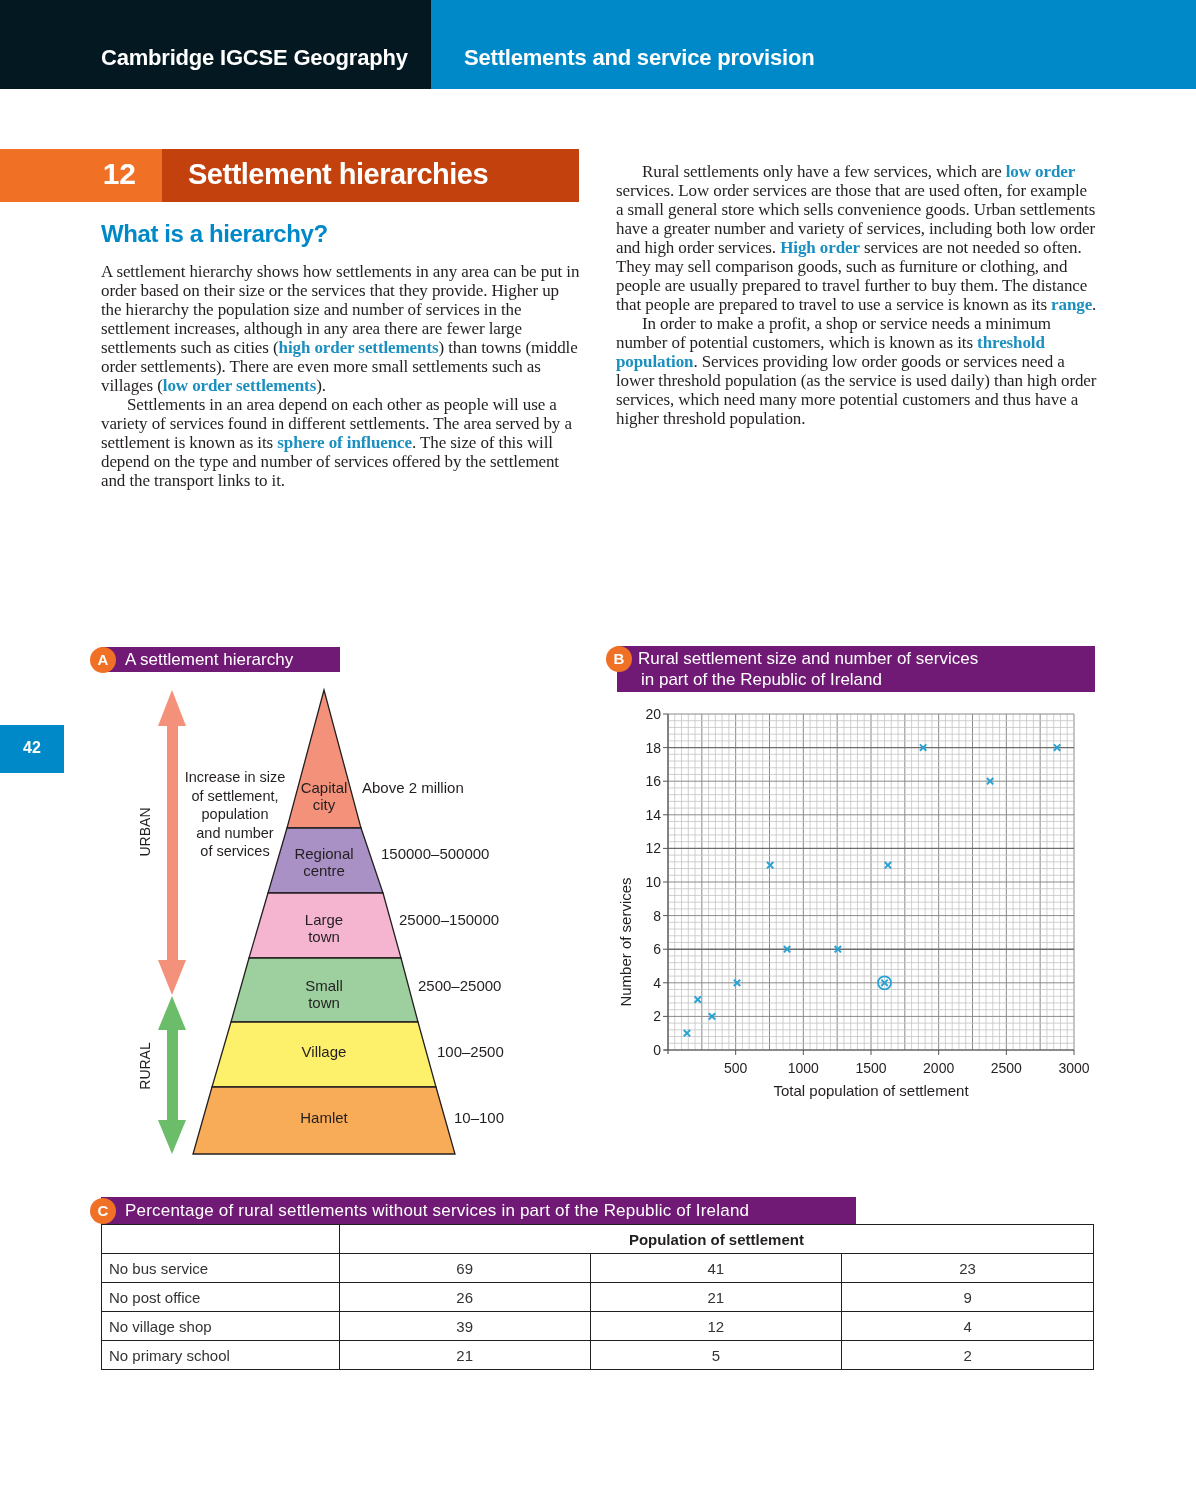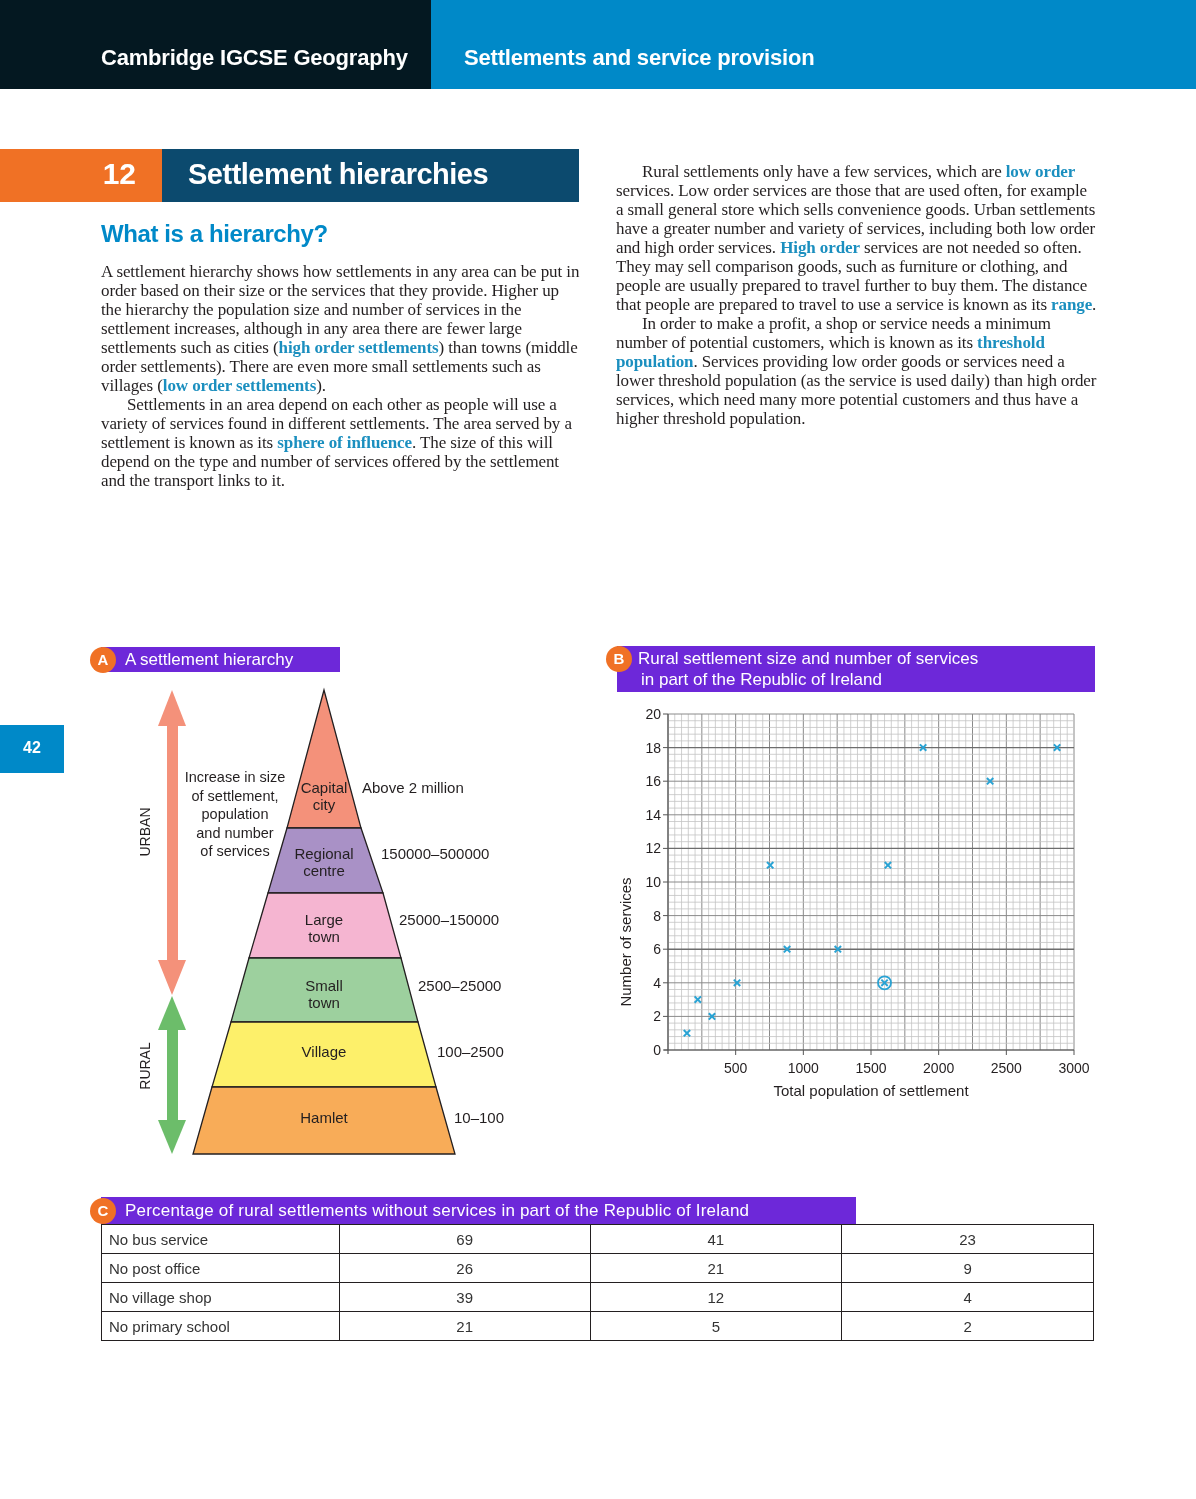--- a/index.html
+++ b/index.html
@@ -2,30 +2,30 @@
 <html><head>
 <meta charset="utf-8">
 <style>
   html, body { margin:0; padding:0; }
   body { width:1196px; height:1499px; position:relative; background:#fff; font-family:"Liberation Serif", serif; color:#231f20; overflow:hidden; }
   .hdr-left { position:absolute; left:0; top:0; width:431px; height:89px; background:#041821; }
   .hdr-right { position:absolute; left:431px; top:0; width:844px; height:89px; background:#0089c8; }
   .hdr-text { position:absolute; top:44px; font-family:"Liberation Sans", sans-serif; font-size:22px; color:#fff; font-weight:bold; letter-spacing:-0.2px; }
   .chap-num { position:absolute; left:0; top:149px; width:162px; height:53px; background:#f07125; }
   .chap-num span { position:absolute; right:26px; top:8px; font-family:"Liberation Sans", sans-serif; font-weight:bold; font-size:30px; color:#fff; }
-  .chap-title { position:absolute; left:162px; top:149px; width:417px; height:53px; background:#0c4a6e; }
+  .chap-title { position:absolute; left:162px; top:149px; width:417px; height:53px; background:#c2410c; }
   .chap-title span { position:absolute; left:26px; top:9px; font-family:"Liberation Sans", sans-serif; font-weight:bold; font-size:29px; color:#fff; letter-spacing:-0.5px; }
   .h2 { position:absolute; left:101px; top:220px; font-family:"Liberation Sans", sans-serif; font-weight:bold; font-size:24px; color:#0089c8; letter-spacing:-0.4px; }
   .col { position:absolute; font-size:17px; line-height:19px; letter-spacing:-0.1px; }
   .col p { margin:0; }
   .col p.ind { text-indent:26px; }
   .kw { color:#1b8fbf; font-weight:bold; }
   .page-tab { position:absolute; left:0; top:725px; width:64px; height:48px; background:#0089c8; }
   .page-tab span { position:absolute; left:0; right:0; top:14px; text-align:center; font-family:"Liberation Sans", sans-serif; font-weight:bold; font-size:16px; color:#fff; }
-  .fig-bar { position:absolute; background:#6d28d9; color:#fff; font-family:"Liberation Sans", sans-serif; font-size:17px; line-height:20px; }
+  .fig-bar { position:absolute; background:#701a75; color:#fff; font-family:"Liberation Sans", sans-serif; font-size:17px; line-height:20px; }
   .fig-badge { position:absolute; width:26px; height:26px; border-radius:50%; background:#f07125; color:#fff; font-family:"Liberation Sans", sans-serif; font-weight:bold; font-size:15px; text-align:center; line-height:26px; }
   .sans { font-family:"Liberation Sans", sans-serif; }
   table.svc { position:absolute; left:101px; top:1224px; width:993px; border-collapse:collapse; font-family:"Liberation Sans", sans-serif; font-size:15px; }
   table.svc td, table.svc th { border:1px solid #231f20; height:28px; padding:0 7px; }
   table.svc th { font-weight:bold; text-align:center; }
   table.svc th.left { text-align:left; }
   table.svc td { text-align:center; color:#333; }
   table.svc td.left { text-align:left; }
 </style>
 </head>
@@ -355,20 +355,24 @@
 <div class="fig-badge" style="left:90px;top:1198px;">C</div>
 
 <table class="svc">
   <colgroup>
       <col style="width:238px">
       <col style="width:251px">
       <col style="width:252px">
       <col style="width:252px">
     </colgroup>
   <tbody>
+      <tr>
+    <th></th>
+    <th colspan="3">Population of settlement</th>
+  </tr>
   <tr>
     <td class="left">No bus service</td>
     <td>69</td>
     <td>41</td>
     <td>23</td>
   </tr>
   <tr>
     <td class="left">No post office</td>
     <td>26</td>
     <td>21</td>

